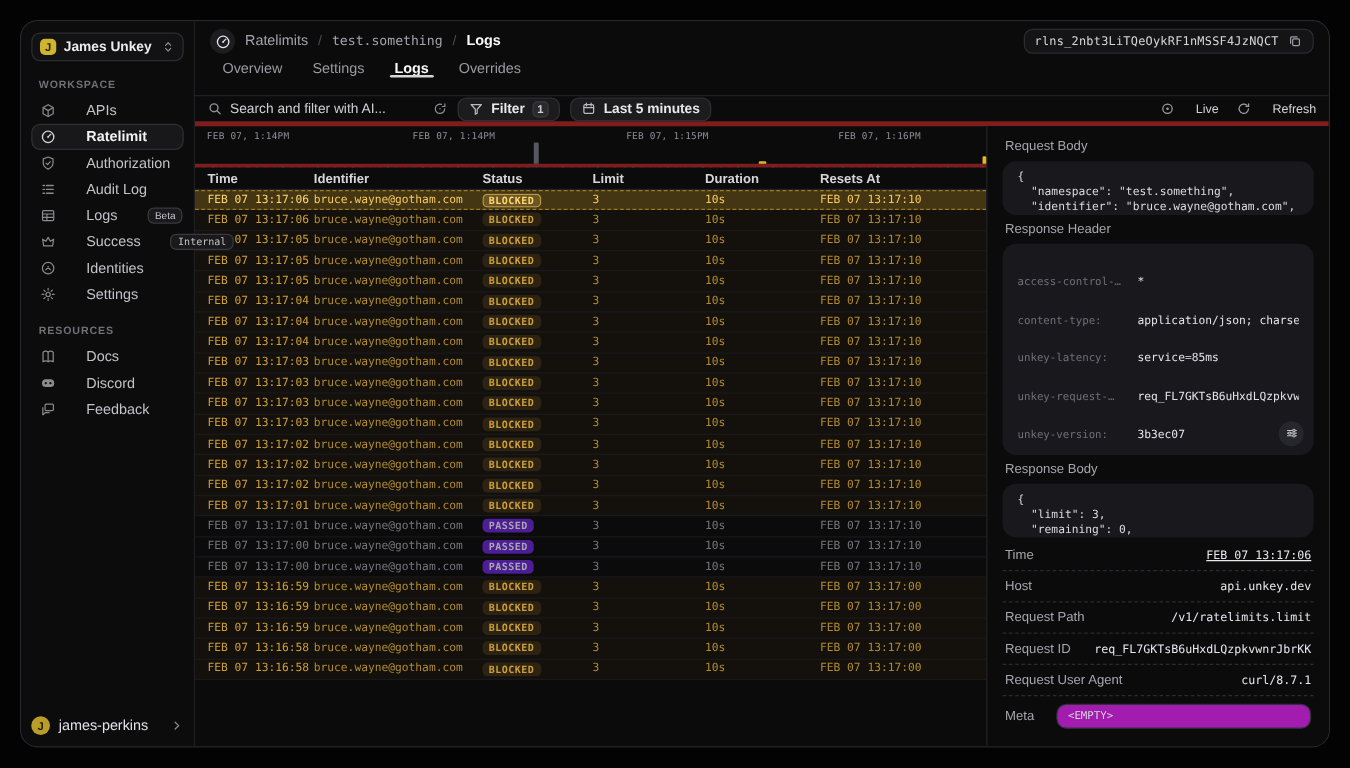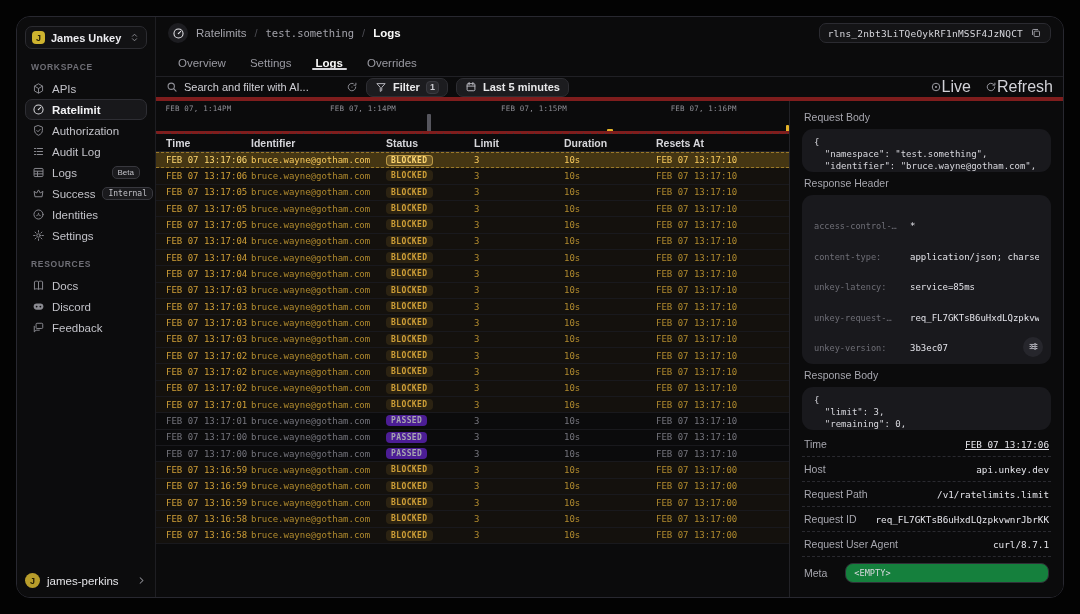--- a/index.html
+++ b/index.html
@@ -7,21 +7,21 @@
   .mono { font-family:"DejaVu Sans Mono", monospace; }
   .stage { position:relative; width:1080px; height:614px; background:#030303; overflow:hidden; }
   .app { position:absolute; inset:16px; background:#0c0c0d; border:1px solid #282830; border-radius:14px; display:flex; overflow:hidden; }
 
   
   .sidebar { flex:0 0 139px; width:139px; border-right:1px solid #1e1e22; padding:9px 8px; position:relative; background:#0c0c0d; }
   .ws-select { height:23px; border:1px solid #2c2c31; border-radius:7px; background:#121214; display:flex; align-items:center; gap:6px; padding:0 6px; cursor:pointer; }
   .ws-avatar { width:13px; height:13px; border-radius:4px; background:#cfb42f; color:#2b2408; font-size:9px; font-weight:700; display:grid; place-items:center; }
   .ws-name { font-size:11px; color:#ececf0; font-weight:600; flex:1; white-space:nowrap; overflow:hidden; }
   .side-title { font-size:8.5px; letter-spacing:.7px; color:#6f6f76; margin:13px 6px 6px; font-weight:600; }
-  .nav-item { display:flex; align-items:center; gap:7px; height:21px; padding:0 6px; border-radius:7px; border:1px solid transparent; cursor:pointer; }
+  .nav-item { display:flex; align-items:center; gap:24px; height:21px; padding:0 6px; border-radius:7px; border:1px solid transparent; cursor:pointer; }
   .nav-item .icon { color:#8a8a90; display:flex; }
   .nav-label { font-size:11.5px; color:#c2c2c8; white-space:nowrap; }
   .nav-item.active { background:#18181b; border-color:#2e2e34; }
   .nav-item.active .nav-label { color:#f2f2f4; font-weight:600; }
   .nav-item.active .icon { color:#d6d6da; }
   .nav-badge { margin-left:auto; font-size:8px; color:#c2c2c8; border:1px solid #38383e; border-radius:5px; padding:1px 5px; background:#1a1a1d; }
   .nav-badge.mono { font-family:"DejaVu Sans Mono", monospace; }
   .user-row { position:absolute; left:8px; right:8px; bottom:9px; display:flex; align-items:center; gap:7px; cursor:pointer; }
   .user-avatar { width:15px; height:15px; border-radius:50%; background:#b89d2b; color:#241d05; font-size:9px; font-weight:700; display:grid; place-items:center; }
   .user-name { font-size:11.5px; color:#e3e3e7; }
@@ -33,35 +33,35 @@
   .topbar { height:32px; display:flex; align-items:center; gap:8px; padding:0 12px; flex:0 0 32px; }
   .logo-circle { width:20px; height:20px; border-radius:50%; background:#1d1d21; display:grid; place-items:center; color:#e8e8ec; }
   .crumb { font-size:11.5px; color:#a3a3ab; cursor:pointer; }
   .crumb-sep { color:#4b4b52; font-size:11px; }
   .crumb.mono { font-size:10.5px; }
   .crumb.current { color:#fafafa; font-weight:600; }
   .id-pill { margin-left:auto; display:flex; align-items:center; gap:7px; background:#141416; border:1px solid #2b2b31; border-radius:7px; padding:3px 8px; }
   .id-text { font-size:9.5px; color:#d6d6dc; letter-spacing:.2px; }
   .copy-btn { color:#9d9da5; display:flex; cursor:pointer; }
 
-  .tabs { height:28px; flex:0 0 28px; border-bottom:1px solid #202025; display:flex; align-items:center; padding:0 12px; gap:4px; }
+  .tabs { height:28px; flex:0 0 28px; border-bottom:1px solid #202025; display:flex; align-items:flex-start; padding:0 12px; gap:4px; }
   .tab { display:flex; align-items:center; padding:0 10px; font-size:11.5px; color:#9a9aa2; position:relative; cursor:pointer; }
   .tab.active { color:#fafafa; font-weight:600; }
   .tab.active::after { content:""; position:absolute; left:6px; right:6px; bottom:-1px; height:2px; background:#d6d6da; border-radius:2px; }
 
   .toolbar { height:24px; flex:0 0 24px; display:flex; align-items:center; gap:8px; padding:0 10px; border-bottom:4px solid #7f1d1d; }
   .search-wrap { display:flex; align-items:center; gap:6px; width:172px; color:#8f8f96; }
   .search-input { background:transparent; border:none; outline:none; color:#e6e6ea; font-size:11px; width:148px; font-family:"Liberation Sans",sans-serif; }
   .search-input::placeholder { color:#cfcfd5; }
   .icon-btn { color:#8f8f96; display:flex; cursor:pointer; }
   .btn { display:flex; gap:6px; align-items:center; background:#1c1c1f; border:1px solid #2e2e33; border-radius:7px; padding:0 8px; height:19px; font-size:11px; font-weight:600; color:#e8e8ea; cursor:pointer; }
   .btn .icon { color:#b9b9c0; display:flex; }
   .count-badge { background:#2a2a2e; border:1px solid #3a3a40; border-radius:4px; font-size:9px; min-width:13px; height:13px; display:grid; place-items:center; color:#cfcfd4; padding:0 2px; }
   .right-tools { margin-left:auto; display:flex; gap:14px; align-items:center; }
-  .tool { display:flex; gap:0; align-items:center; font-size:16px; color:#d2d2d8; cursor:pointer; }
+  .tool { display:flex; gap:17px; align-items:center; font-size:10px; color:#d2d2d8; cursor:pointer; }
   .tool .icon { color:#9d9da5; display:flex; }
 
   .filterbar { height:22px; flex:0 0 22px; display:flex; align-items:center; padding:0 10px; border-bottom:1px solid #1d1d21; }
   .pillgroup { display:flex; gap:1px; align-items:center; height:15px; }
   .seg { background:#27272c; color:#e2e2e7; font-size:10px; display:flex; align-items:center; padding:0 7px; height:15px; font-weight:600; }
   .seg.first { border-radius:5px 0 0 5px; }
   .seg.close { border-radius:0 5px 5px 0; color:#9c9ca4; padding:0 4px; cursor:pointer; }
   .hints { margin-left:auto; display:flex; align-items:center; gap:6px; font-size:10px; color:#8b8b93; }
   .kbd { border:1px solid #3a3a41; background:#232328; color:#b9b9c1; border-radius:4px; padding:0 4px; font-size:8.5px; line-height:12px; }
   .hint-divider { width:1px; height:10px; background:#33333a; margin:0 2px; }
@@ -97,21 +97,21 @@
   .kv-row { display:grid; grid-template-columns:96px 1fr; align-items:center; height:15.5px; font-family:"DejaVu Sans Mono",monospace;margin-top:15px; }
   .kv-key { font-size:8.6px; color:#6e6e76; white-space:nowrap; }
   .kv-val { font-size:9px; color:#e2e2e8; white-space:nowrap; overflow:hidden; }
   .kv-btn { position:absolute; right:8px; bottom:7px; width:20px; height:20px; border-radius:50%; background:#26262c; display:grid; place-items:center; color:#c4c4cc; cursor:pointer; }
   .meta-list { margin-top:2px; }
   .meta-row { display:flex; align-items:center; padding:6px 2px; border-bottom:1px dashed #2a2a30; min-height:25px; }
   .meta-row:last-child { border-bottom:none; }
   .meta-label { font-size:10.5px; color:#a6a6ae; white-space:nowrap; }
   .meta-val { margin-left:auto; font-family:"DejaVu Sans Mono",monospace; font-size:9.3px; color:#e6e6ec; white-space:nowrap; }
   .meta-val.underline { text-decoration:underline; }
-  .meta-box { margin-left:18px; flex:1; border:1px solid #303037; background:#15803d; border-radius:8px; padding:4px 8px; font-family:"DejaVu Sans Mono",monospace; font-size:8.6px; color:#d9d9df; }
+  .meta-box { margin-left:18px; flex:1; border:1px solid #303037; background:#a21caf; border-radius:8px; padding:4px 8px; font-family:"DejaVu Sans Mono",monospace; font-size:8.6px; color:#d9d9df; }
   .icon svg { display:block; }
 </style>
 </head>
 <body>
 
 <div class="stage">
   <div class="app">
 
     <aside class="sidebar">
       <div class="ws-select">

